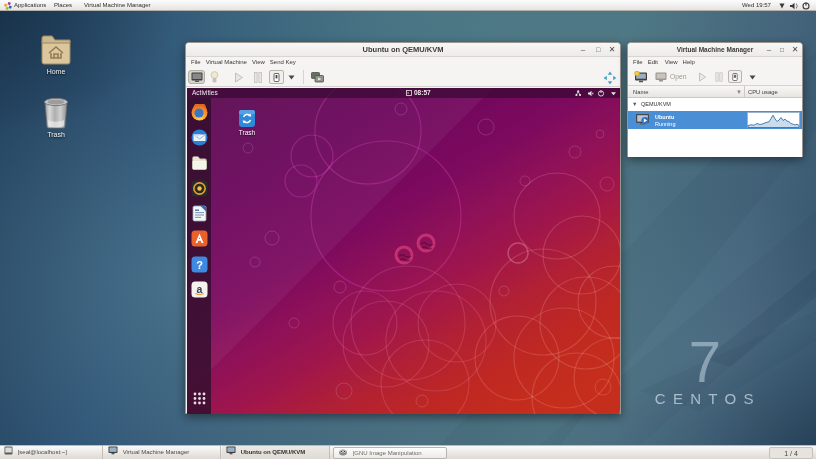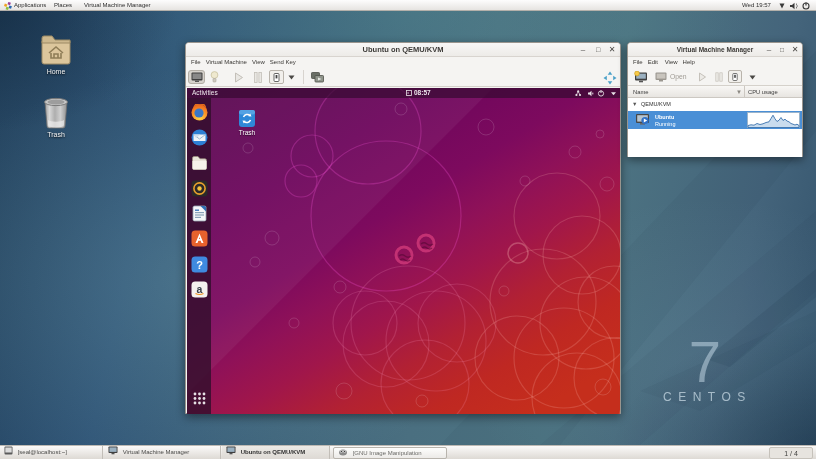--- a/index.html
+++ b/index.html
@@ -15,21 +15,21 @@
     radial-gradient(ellipse 340px 200px at 102% 102%, rgba(8,28,48,0.42), rgba(8,28,48,0) 65%),
     radial-gradient(ellipse 560px 300px at 50% 0%, rgba(88,152,152,0.30), rgba(88,152,152,0) 62%),
     radial-gradient(ellipse 460px 320px at 24% 62%, rgba(135,185,190,0.26), rgba(135,185,190,0) 66%),
     radial-gradient(ellipse 380px 260px at 87% 82%, rgba(150,190,205,0.14), rgba(150,190,205,0) 65%),
     linear-gradient(102deg, #24435e 0%, #305577 20%, #3f647b 40%, #4a6f80 55%, #4d7482 70%, #44647b 88%, #33536c 100%);
 }
 #streaks { position:absolute; left:0; top:0; width:816px; height:434px; }
 #logo7 { position:absolute; left:660px; top:322px; width:90px; text-align:center;
   font-size:58px; font-weight:400; color:rgba(210,228,240,0.48); line-height:1; }
 #logocentos { position:absolute; left:640px; top:379px; width:130px; text-align:center;
-  font-size:12px; letter-spacing:1.6px; color:rgba(218,233,243,0.66); }
+  font-size:15px; letter-spacing:1.6px; color:rgba(218,233,243,0.66); }
 
 
 .dicon { position:absolute; text-align:center; color:#f2f2f2; font-size:7px; }
 .dicon .lbl { text-shadow:0 1px 2px rgba(0,0,0,0.85); margin-top:1px; }
 
 
 #toppanel { position:absolute; left:0; top:0; width:816px; height:11px;
   background:linear-gradient(#fdfdfd,#e6e4e1); border-bottom:1px solid #b4b0aa;
   font-size:6px; color:#2e2e2e; }
 #toppanel .item { position:absolute; top:1.5px; }

